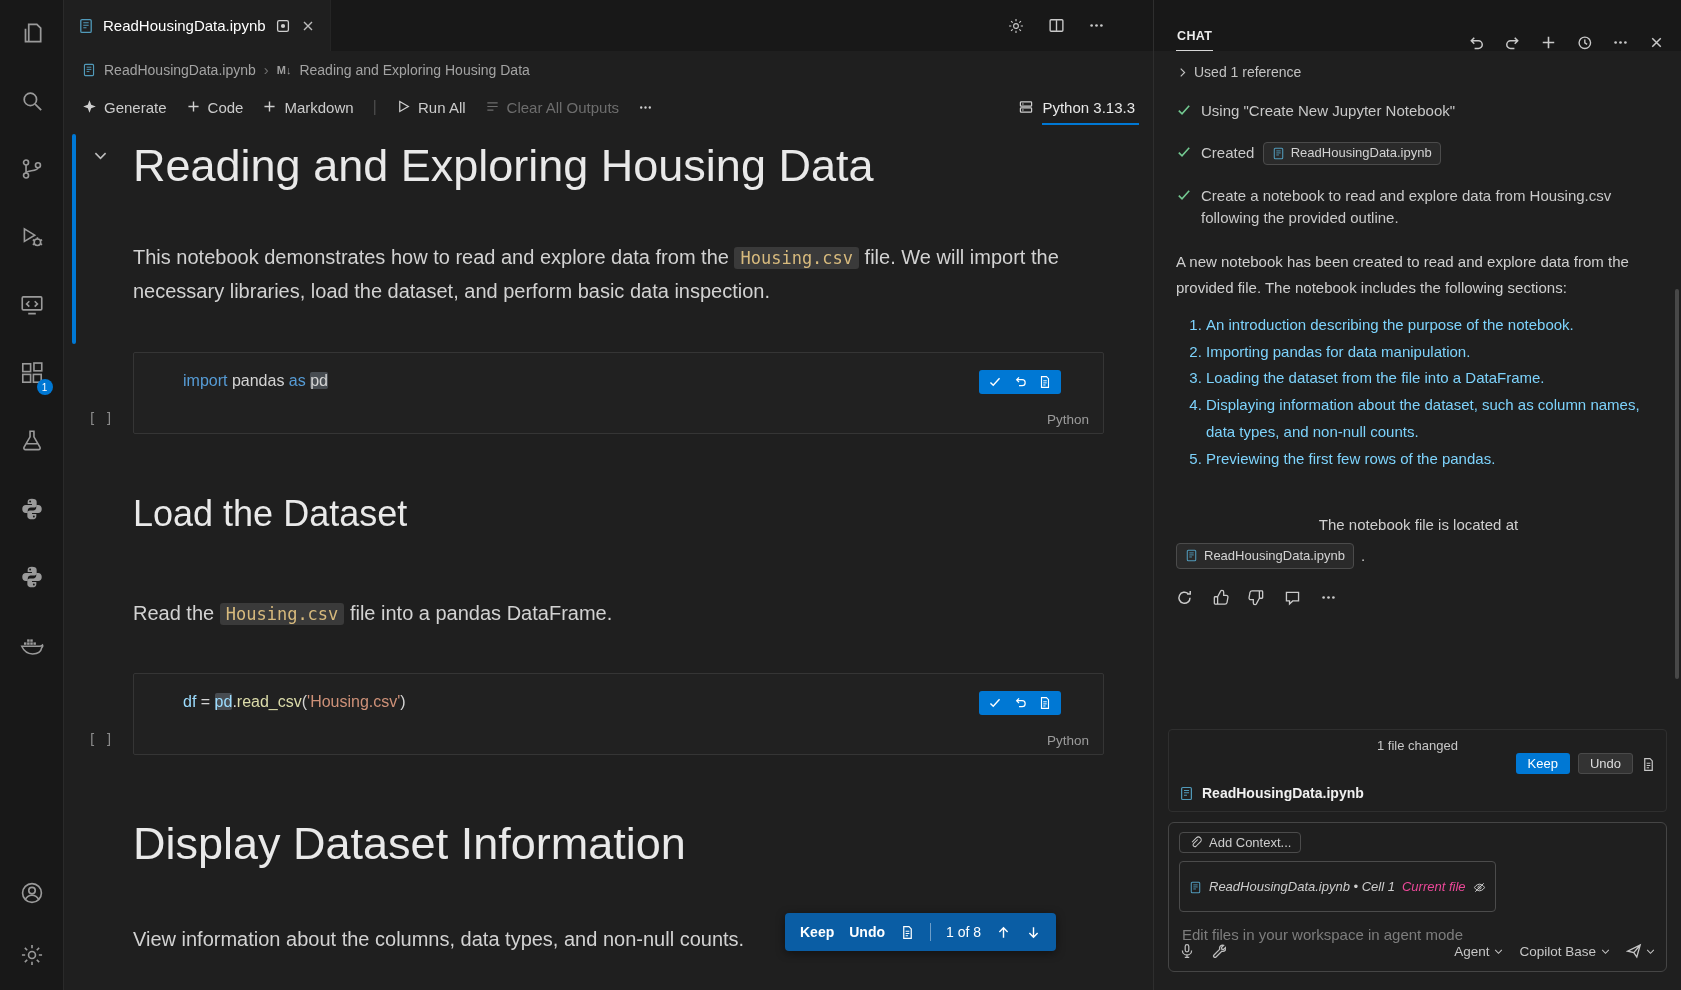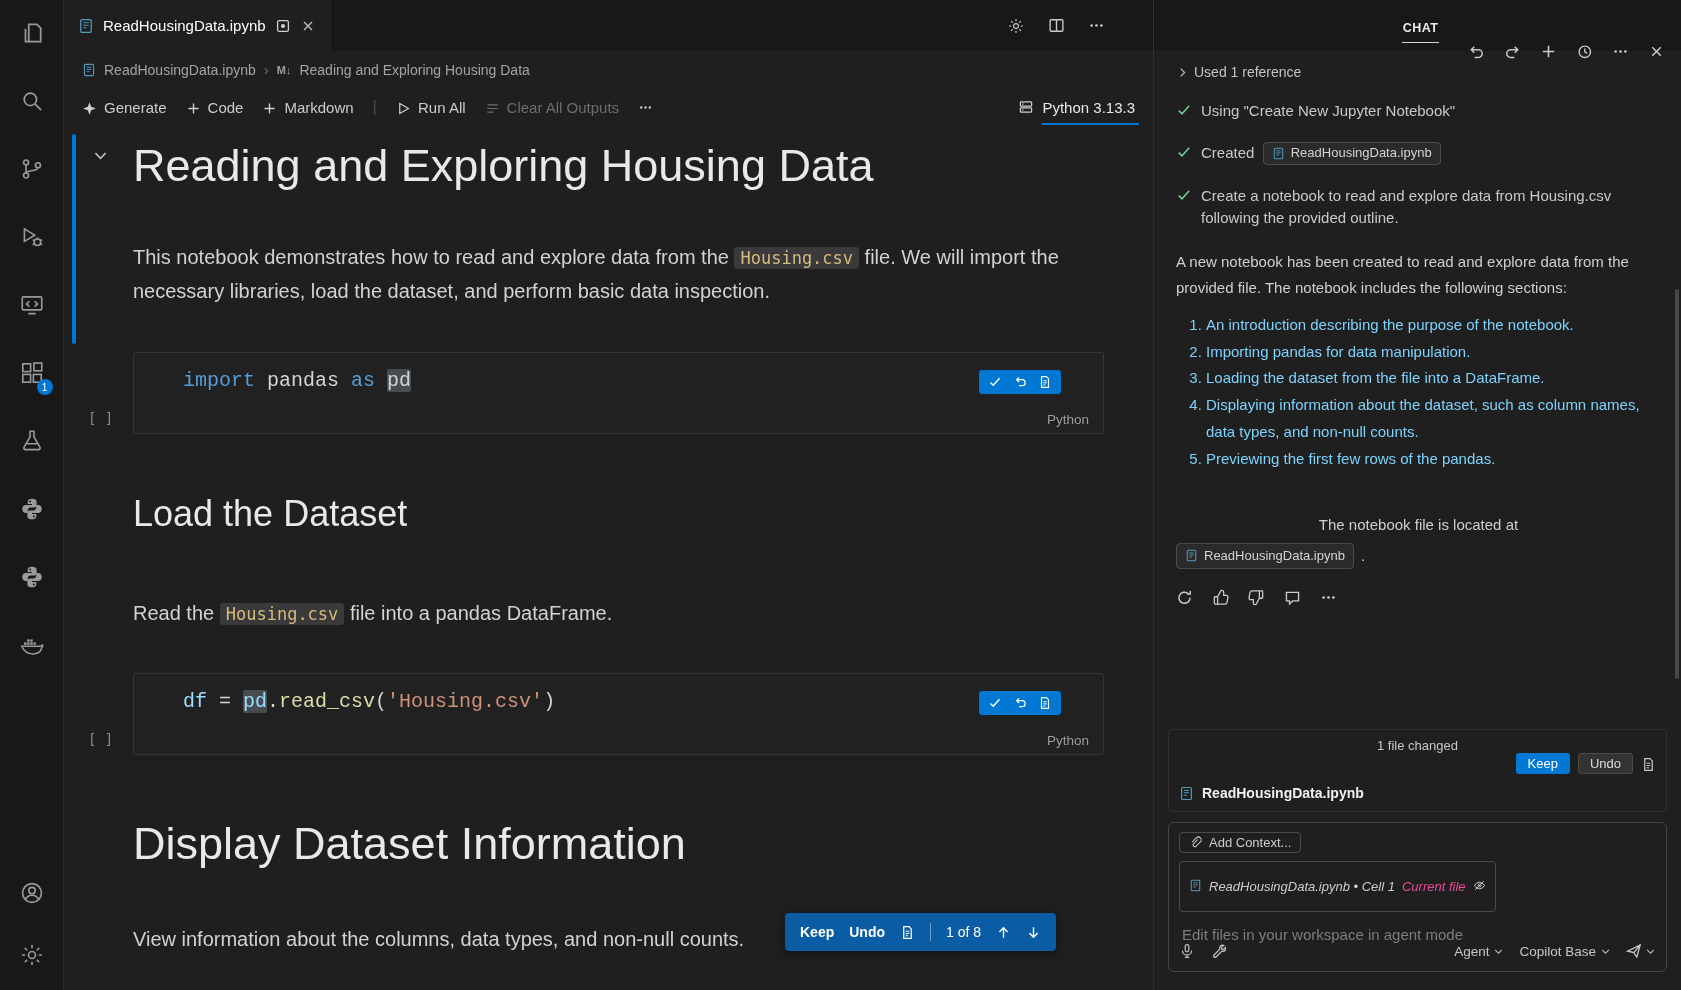--- a/index.html
+++ b/index.html
@@ -33,21 +33,21 @@
 
   .breadcrumbs{height:37px;display:flex;align-items:center;gap:8px;padding-left:18px;
     font-size:14px;color:#a3a3a3;flex-shrink:0;}
   .breadcrumbs svg{width:14px;height:14px;}
   .bc-sep{color:#6f6f6f;font-size:15px;}
   .md-glyph{font-size:11px;font-weight:700;color:#9f9f9f;}
   .bc-item{cursor:pointer;}
 
   .nb-toolbar{height:38px;display:flex;align-items:center;gap:19px;padding:0 18px;
     font-size:15px;color:#cccccc;flex-shrink:0;}
-  .tb-btn{display:flex;align-items:flex-end;gap:7px;cursor:pointer;white-space:nowrap;}
+  .tb-btn{display:flex;align-items:flex-start;gap:7px;cursor:pointer;white-space:nowrap;}
   .tb-btn svg{width:15px;height:15px;color:#cfcfcf;}
   .tb-btn.disabled{color:#6d6d6d;}
   .tb-btn.disabled svg{color:#6d6d6d;}
   .tb-sep{color:#4a4a4a;font-size:17px;}
   .kernel{margin-left:auto;display:flex;align-items:center;gap:8px;color:#e8e8e8;
     position:relative;cursor:pointer;}
   .kernel svg{width:16px;height:16px;color:#cfcfcf;}
   .kernel::after{content:"";position:absolute;left:24px;right:-4px;bottom:-9px;height:2px;background:#0078d4;}
 
   .nb-scroll{flex:1;position:relative;overflow:hidden;}
@@ -62,22 +62,22 @@
   .mt-c1{margin-top:44px;}
   .mt-p2{margin-top:62px;}
   .mt-c2{margin-top:42px;}
   .mt-h1b{margin-top:62px;}
   .mt-p3{margin-top:52px;}
   .code-inline{font-family:"DejaVu Sans Mono",monospace;font-size:17px;background:#3a3a3a;
     color:#d7ba7d;border-radius:3px;padding:1px 6px;}
 
   .cell{position:relative;}
   .cell-box{border:1px solid #353535;background:#212121;border-radius:2px;}
-  .cell-code{padding:17px 16px 13px 49px;font-family:Liberation Mono, monospace;
-    font-size:20px;line-height:22px;white-space:pre;cursor:text;}
+  .cell-code{padding:17px 16px 13px 49px;font-family:Liberation Sans, sans-serif;
+    font-size:16px;line-height:22px;white-space:pre;cursor:text;}
   .cell-status{height:28px;display:flex;align-items:center;justify-content:flex-end;
     padding-right:14px;font-size:13.5px;color:#9b9b9b;}
   .cell-exec{position:absolute;left:-45px;bottom:8px;font-family:"DejaVu Sans Mono",monospace;
     font-size:14px;color:#8a8a8a;}
   .cell-pill{position:absolute;top:18px;right:43px;background:#0078d4;border-radius:3px;
     display:flex;align-items:center;gap:11px;padding:5px 9px;color:#fff;}
   .cell-pill svg{width:14px;height:14px;cursor:pointer;}
   .tk.kw{color:#569cd6;}
   .tk.pl{color:#d4d4d4;}
   .tk.fn{color:#dcdcaa;}
@@ -88,22 +88,22 @@
   .diff-nav{position:absolute;left:721px;top:913px;height:38px;background:#0a5da4;border-radius:4px;
     display:flex;align-items:center;gap:15px;padding:0 15px;color:#fff;font-size:14px;
     box-shadow:0 2px 10px rgba(0,0,0,.45);}
   .diff-nav .txtbtn{font-weight:600;cursor:pointer;}
   .diff-nav svg{width:15px;height:15px;cursor:pointer;}
   .diff-divider{width:1px;height:18px;background:rgba(255,255,255,.4);}
 
   
   .chat{width:528px;flex-shrink:0;background:#1f1f1f;border-left:1px solid #2e2e2e;
     display:flex;flex-direction:column;position:relative;}
-  .chat-header{height:51px;background:#181818;display:flex;align-items:center;
-    padding:16px 16px 0 22px;flex-shrink:0;flex-direction:column;}
+  .chat-header{height:51px;background:#181818;display:flex;align-items:flex-end;
+    padding:16px 16px 0 22px;flex-shrink:0;}
   .chat-title{font-size:12.5px;font-weight:700;letter-spacing:.4px;color:#ececec;
     border-bottom:1px solid #d7d7d7;padding:5px 1px 7px;cursor:pointer;}
   .chat-hicons{margin-left:auto;display:flex;gap:19px;color:#c9c9c9;align-items:center;}
   .chat-hicons svg{width:17px;height:17px;cursor:pointer;}
 
   .chat-conv{flex:1;padding:9px 20px 0 22px;font-size:15px;overflow:hidden;position:relative;}
   .used-ref{display:flex;align-items:center;gap:5px;color:#c3c3c3;font-size:14px;margin:4px 0 2px;cursor:pointer;}
   .used-ref svg{width:13px;height:13px;}
   .step{display:flex;gap:9px;margin-top:20px;line-height:1.45;color:#c9c9c9;align-items:flex-start;}
   .step .chk{flex-shrink:0;width:16px;height:16px;color:#73c991;margin-top:2px;}
@@ -131,21 +131,21 @@
   .fw-iconbtn svg{width:15px;height:15px;}
   .fw-file{display:flex;align-items:center;gap:8px;margin-top:11px;font-size:14px;font-weight:700;color:#f0f0f0;cursor:pointer;}
   .fw-file svg{width:15px;height:15px;}
 
   .inputbox{margin-top:10px;border:1px solid #454545;border-radius:6px;background:#1f1f1f;
     padding:9px 10px 12px;cursor:text;}
   .ctx-chip{display:inline-flex;align-items:center;gap:7px;border:1px solid #4b4b4b;border-radius:4px;
     padding:2px 9px;font-size:13px;color:#cdcdcd;cursor:pointer;}
   .ctx-chip svg{width:13px;height:13px;}
   .attach-row{margin-top:8px;}
-  .attach-chip{display:inline-flex;align-items:flex-start;gap:7px;border:1px solid #4b4b4b;border-radius:4px;
+  .attach-chip{display:inline-flex;align-items:flex-end;gap:7px;border:1px solid #4b4b4b;border-radius:4px;
     padding:17px 9px;font-size:13px;color:#cdcdcd;font-style:italic;cursor:pointer;}
   .attach-chip svg{width:13px;height:13px;}
   .attach-chip .dim{color:#ec4899;}
   .placeholder{margin:14px 3px 0;color:#7d7d7d;font-size:15px;}
   .input-actions{display:flex;align-items:center;color:#bdbdbd;}
   .input-actions svg{width:16px;height:16px;cursor:pointer;}
   .ia-left{display:flex;gap:15px;align-items:center;}
   .ia-right{margin-left:auto;display:flex;gap:15px;align-items:center;font-size:13.5px;color:#c6c6c6;}
   .dd{display:flex;align-items:center;gap:4px;cursor:pointer;white-space:nowrap;}
   .dd svg{width:11px;height:11px;}

